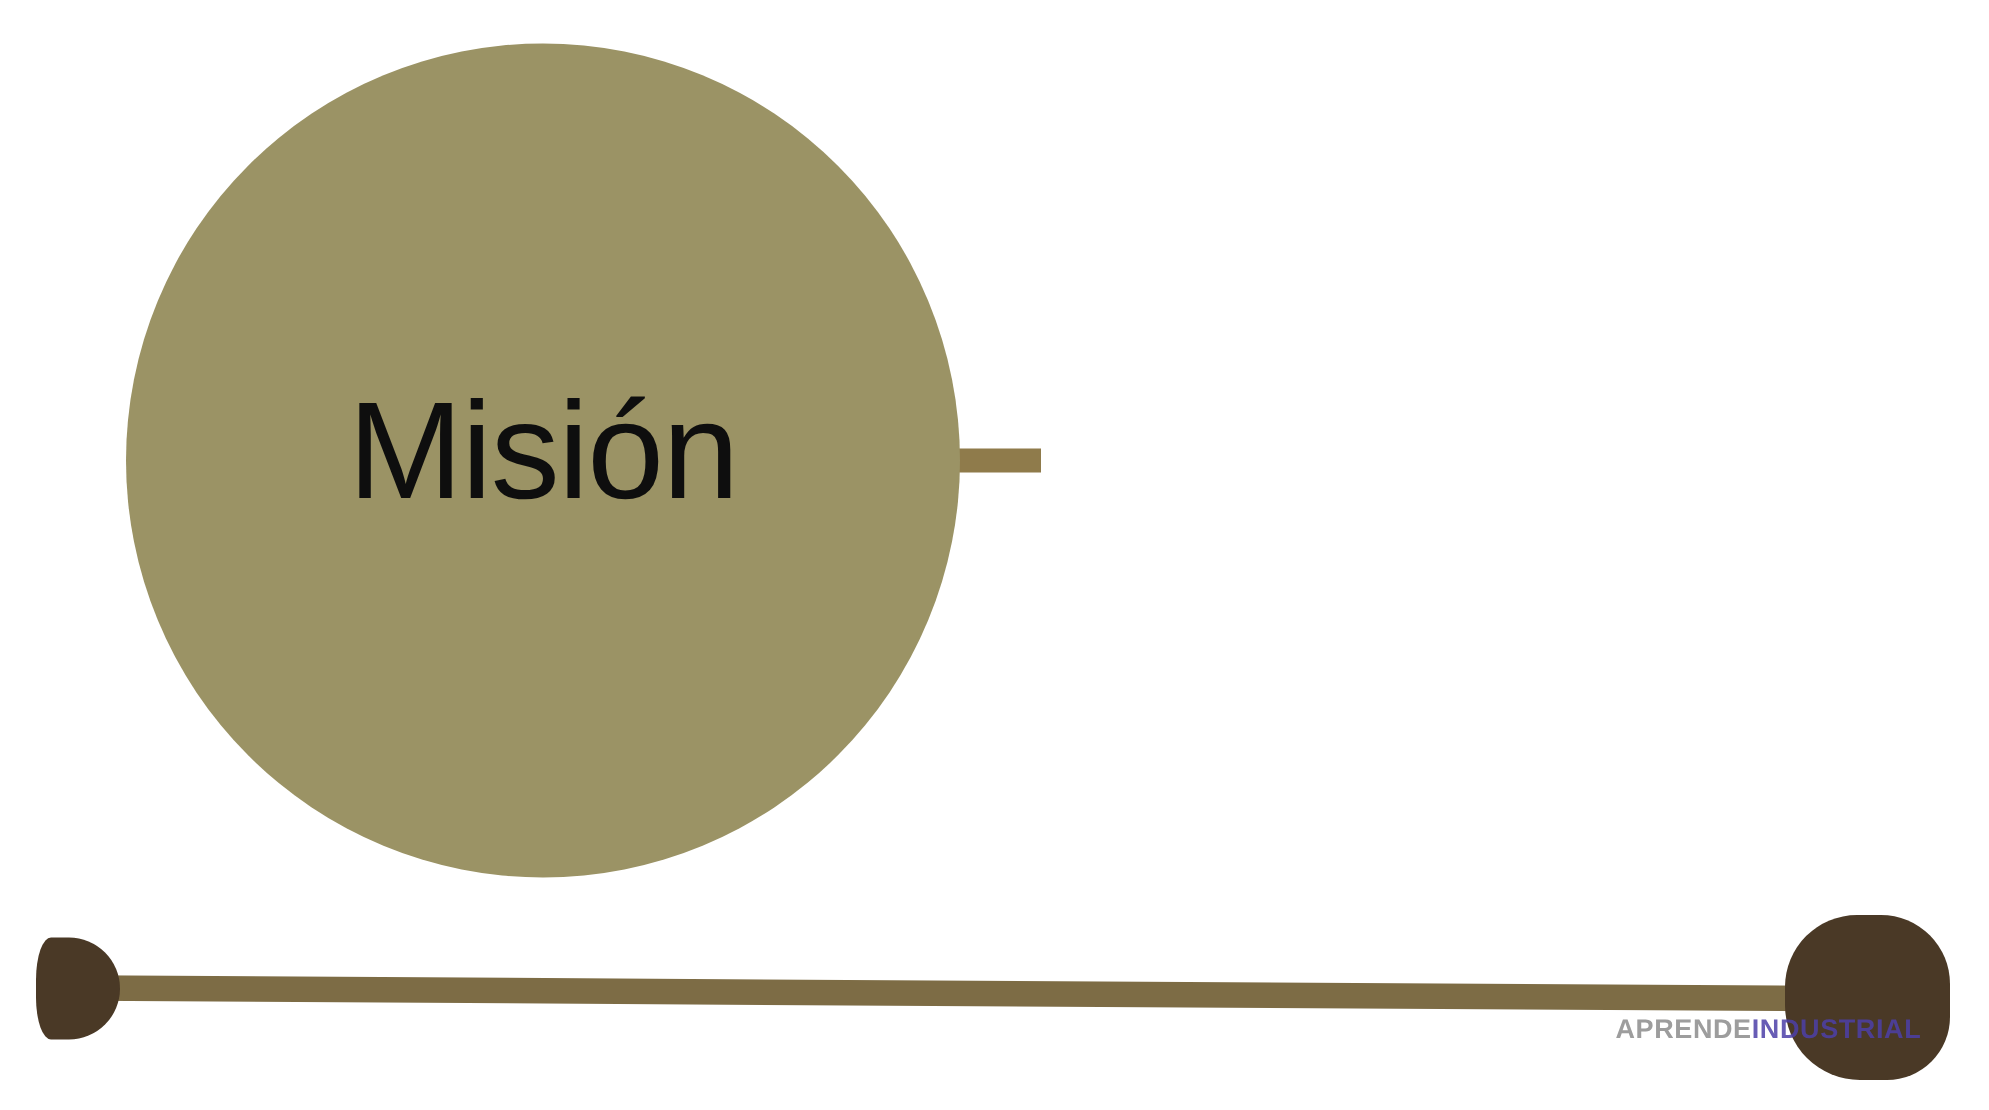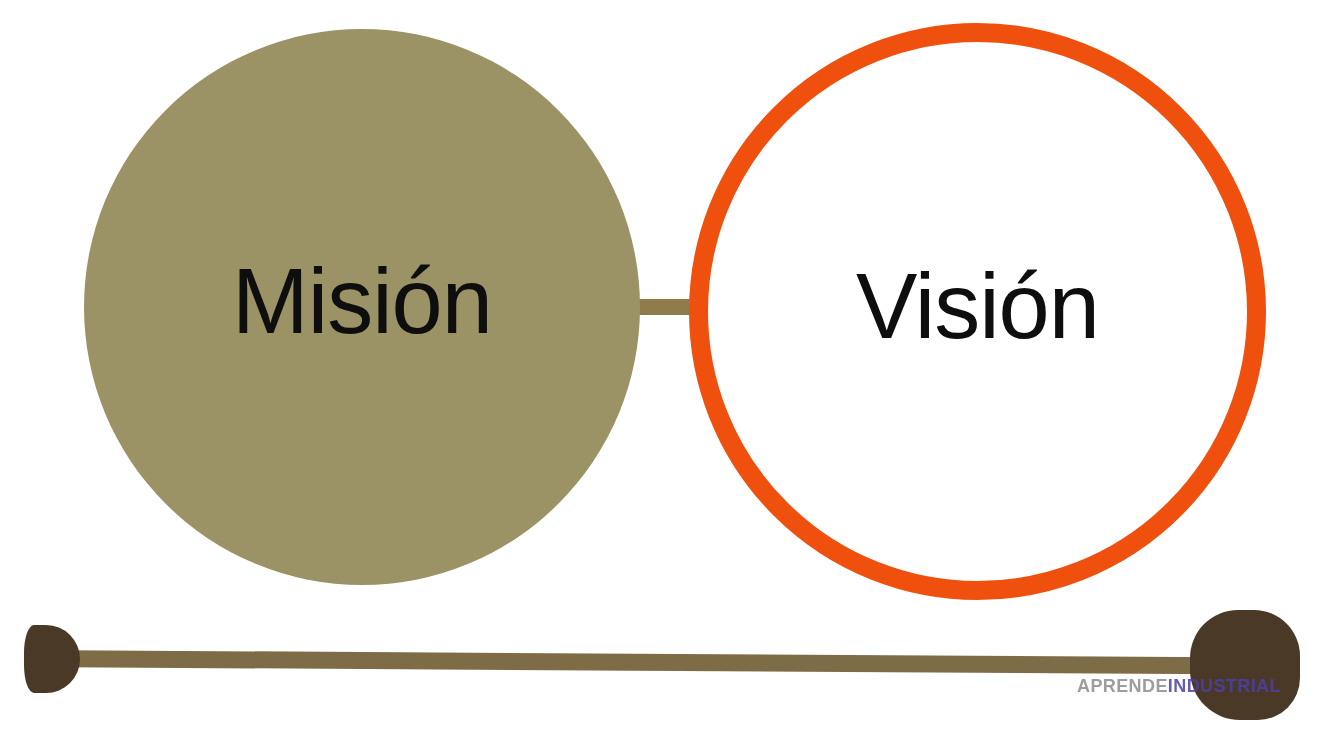--- a/index.html
+++ b/index.html
@@ -99,23 +99,20 @@
 <body>
 
 <div class="canvas" style="background: rgb(255, 255, 255);">
 
   <div class="connector" style="background: rgb(143, 123, 75);"></div>
 
   <div class="circle circle-mision" style="background: rgb(155, 147, 101);">
     <div class="node-label" style="color: rgb(14, 14, 14);">Misión</div>
   </div>
 
-  <div class="circle circle-vision" style="background: rgb(255, 255, 255); border-color: rgb(240, 80, 14);">
-    <div class="node-label" style="color: rgb(14, 14, 14);">Visión</div>
-  </div>
 
   <div class="baseline-line" style="background: rgb(125, 108, 69);"></div>
   <div class="endcap-left" style="background: rgb(74, 57, 38);"></div>
   <div class="endcap-right" style="background: rgb(74, 57, 38);"></div>
 
   <div class="watermark">
     <span style="color: rgb(157, 157, 157);">APRENDE</span><span style="color: rgba(76, 64, 168, 0.85);">INDUSTRIAL</span>
   </div>
 
 </div>

